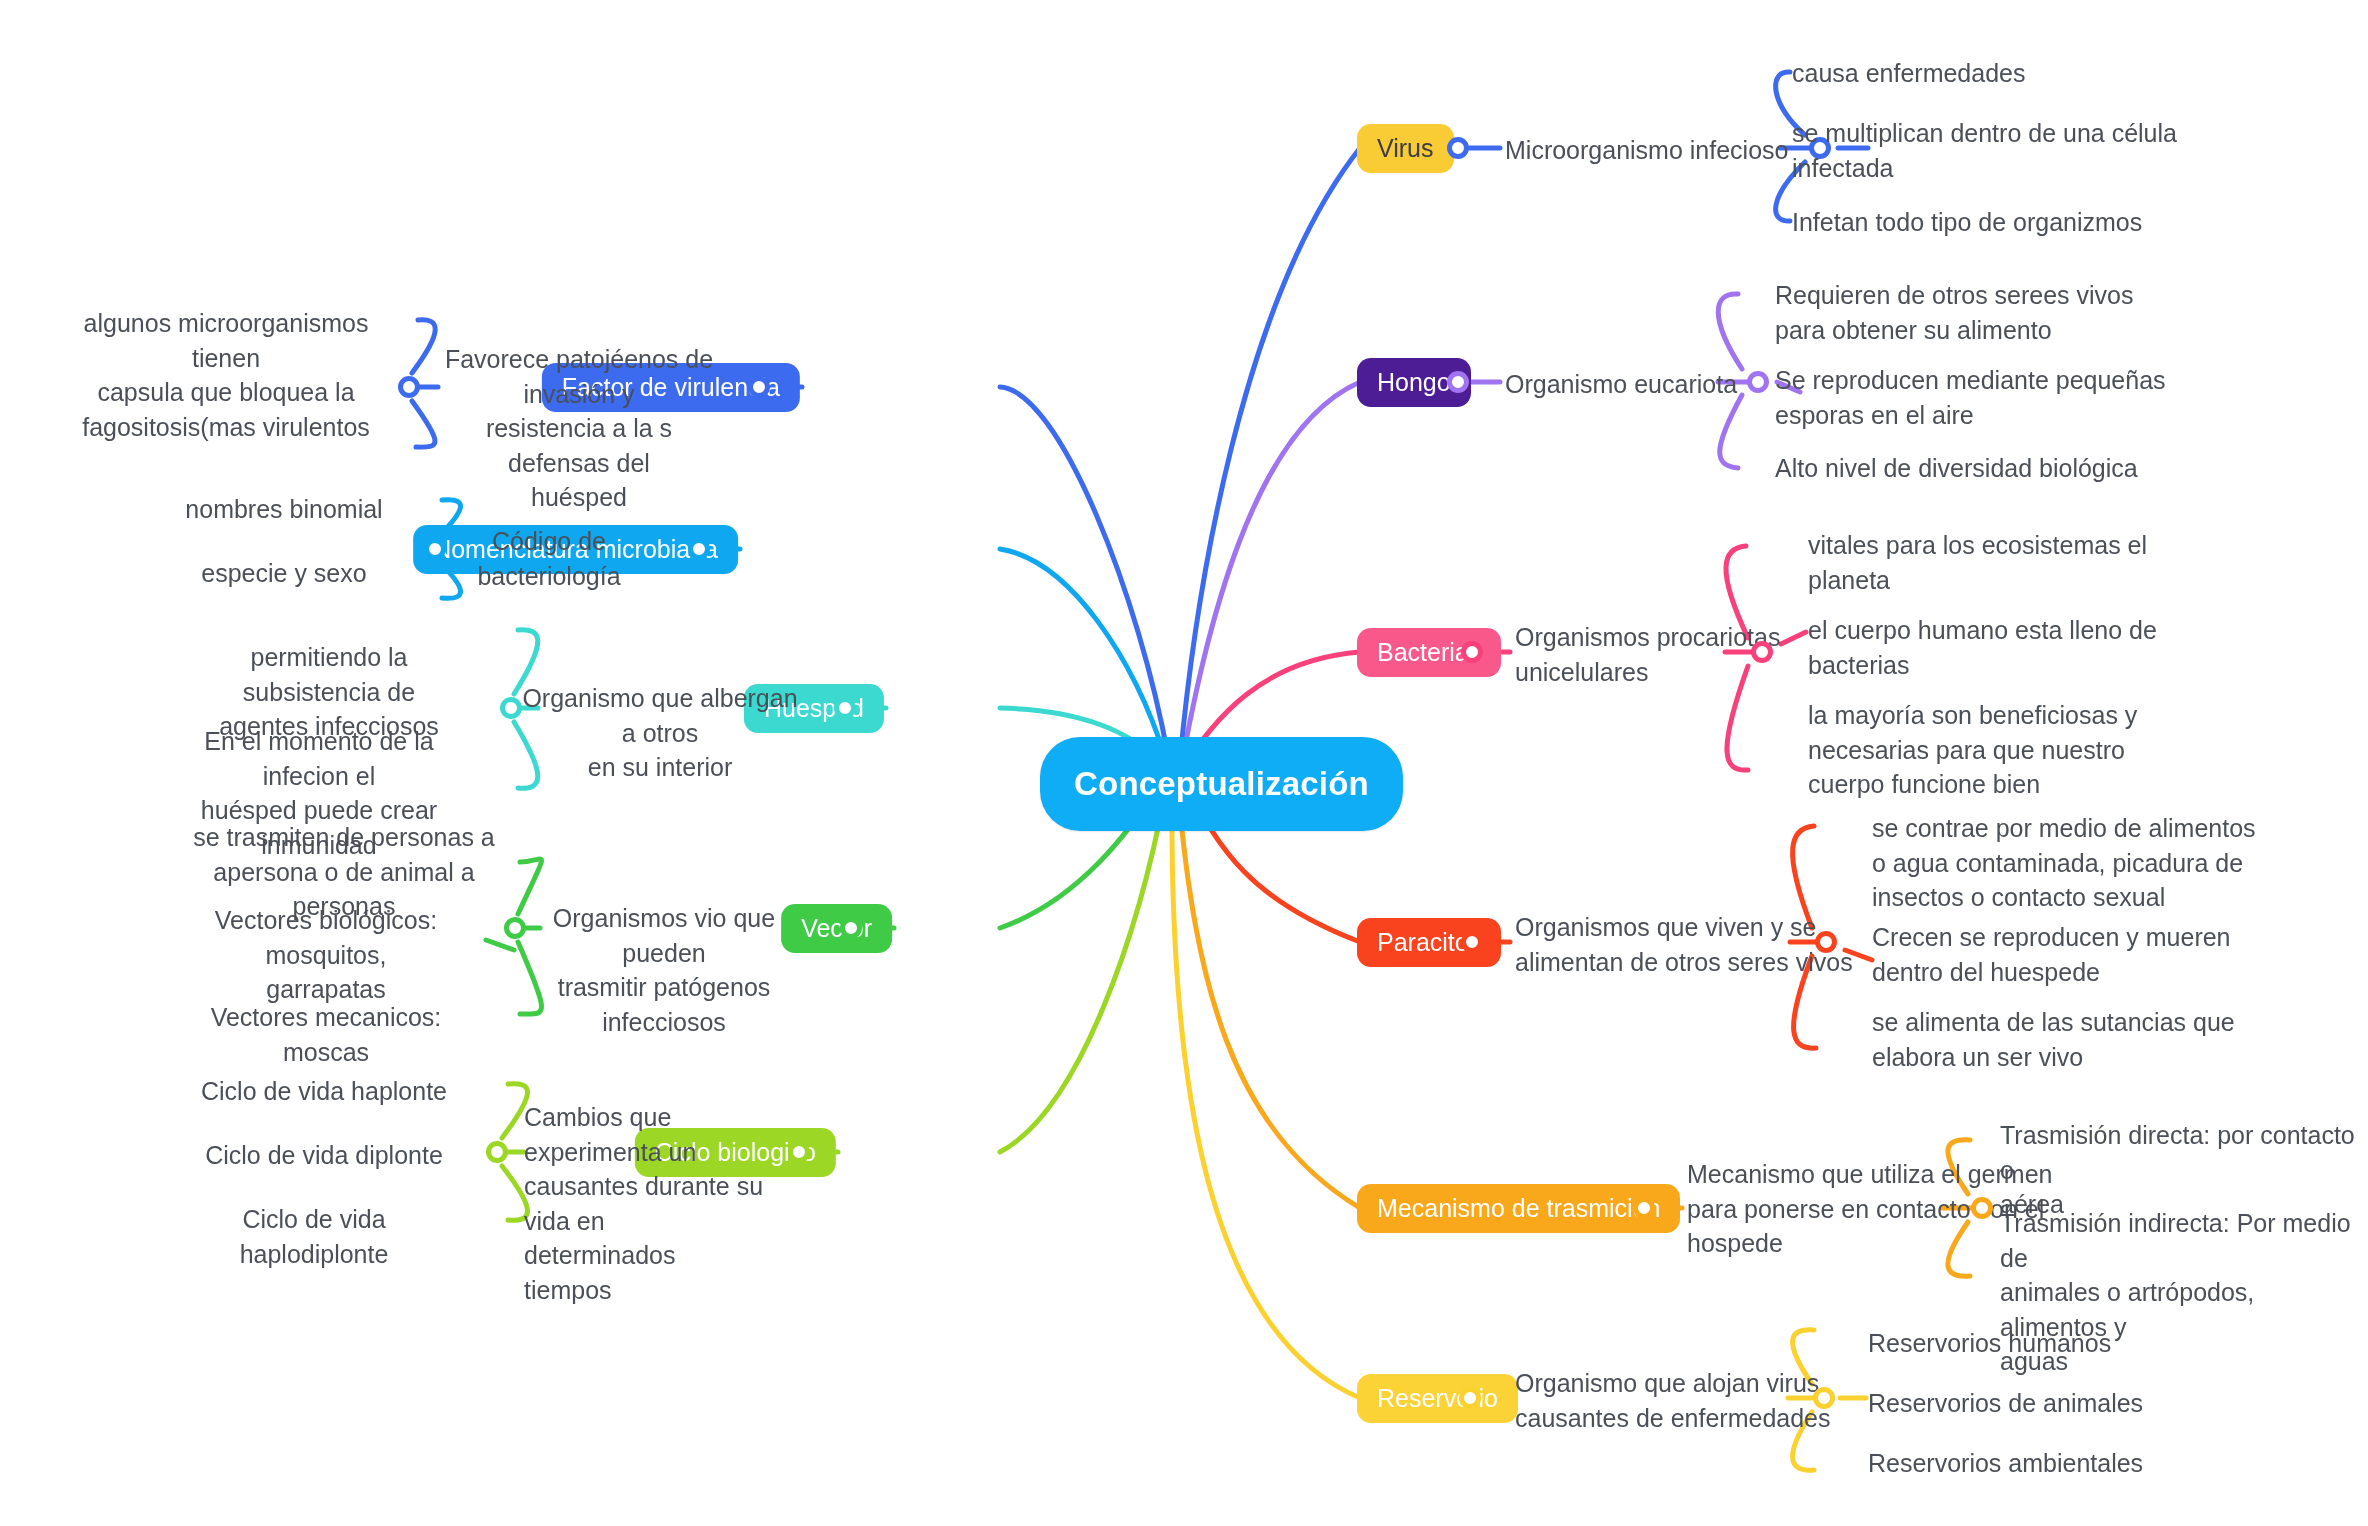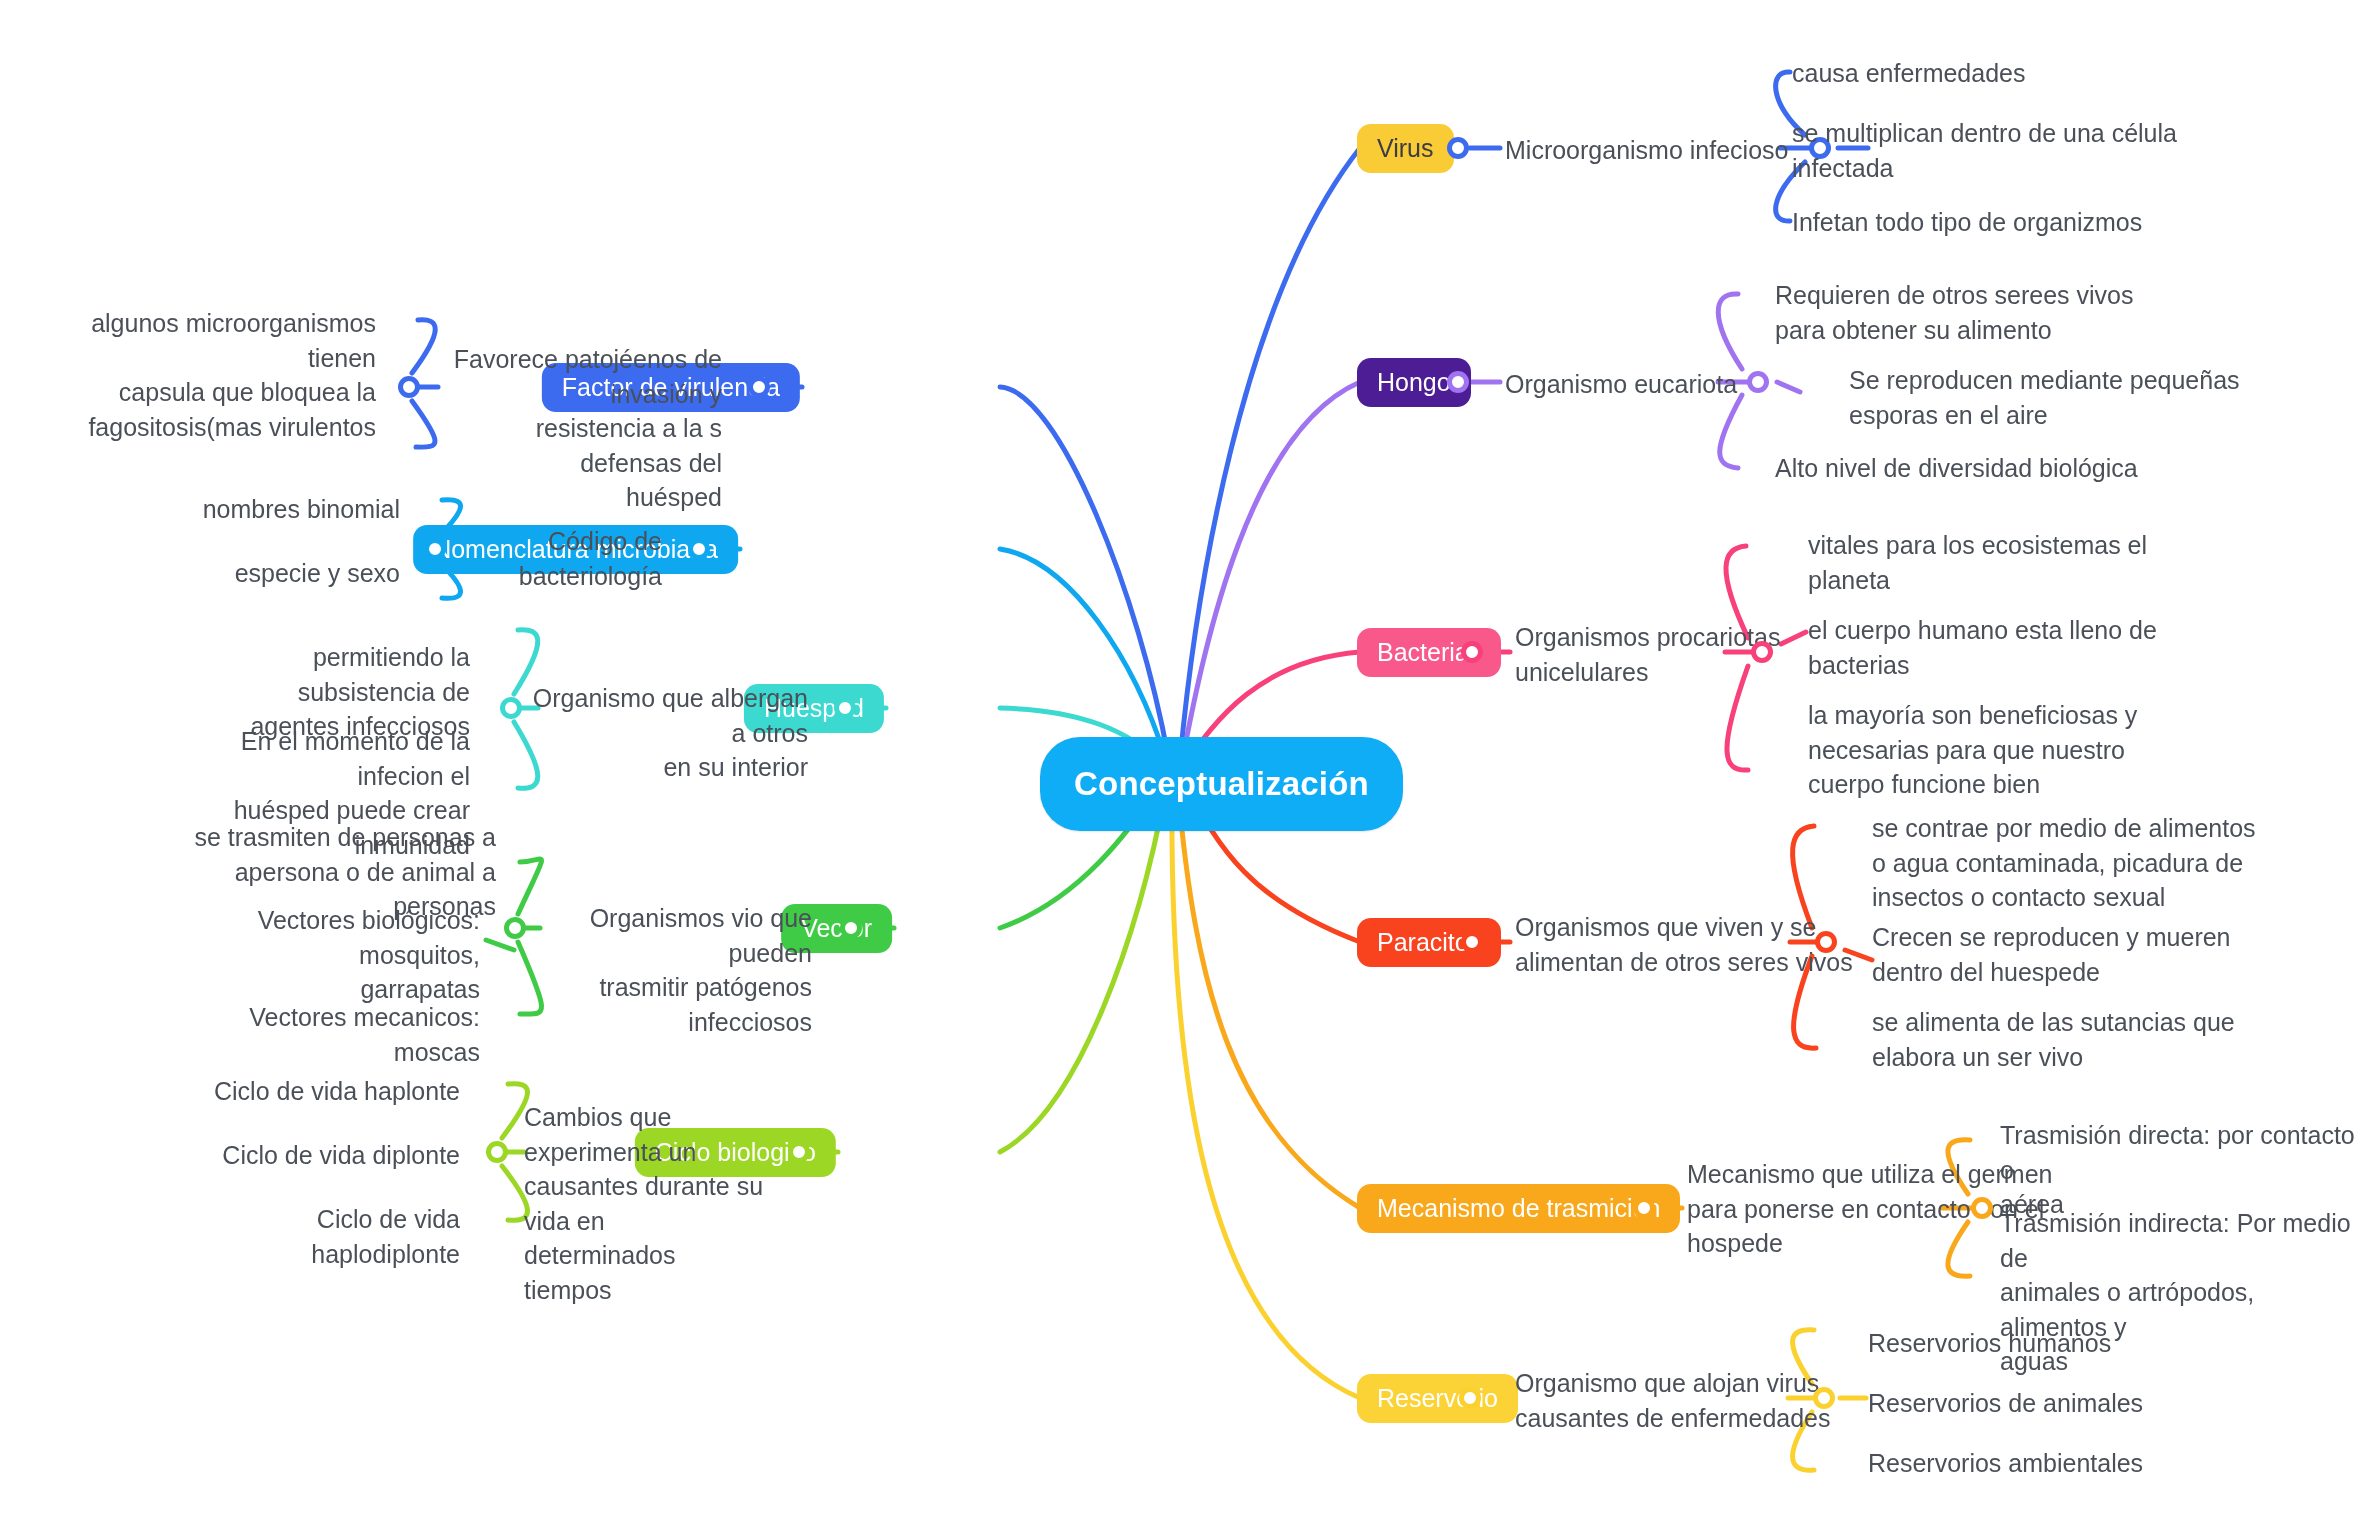--- a/index.html
+++ b/index.html
@@ -53,21 +53,21 @@
   .chip.dark-text { color: #3c3c46; }
 
   
   .txt {
     position: absolute;
     font-size: 25px;
     color: #4a4f58;
     line-height: 1.38;
     white-space: pre-line;
   }
-  .txt.r { text-align: right; }
+  .txt.r { text-align: center; }
 
   
   .knob {
     position: absolute;
     width: 22px;
     height: 22px;
     border-radius: 50%;
     background: #ffffff;
     box-sizing: border-box;
   }
@@ -187,21 +187,21 @@
   <div class="txt" style="left:1792px; top:116px;">se multiplican dentro de una célula
 infectada</div>
   <div class="txt" style="left:1792px; top:205px;">Infetan todo tipo de organizmos</div>
 
   <div class="chip" style="left:1357px; top:358px; background:#4c1d95;">Hongo</div>
   <div class="knob" style="left:1447px; top:371px; border:5px solid #A074F0;"></div>
   <div class="txt" style="left:1505px; top:367px;">Organismo eucariota</div>
   <div class="knob" style="left:1747px; top:371px; border:5px solid #A074F0;"></div>
   <div class="txt" style="left:1775px; top:278px;">Requieren de otros serees vivos
 para obtener su alimento</div>
-  <div class="txt" style="left:1849px; top:363px;">Se reproducen mediante pequeñas
+  <div class="txt" style="left:1775px; top:363px;">Se reproducen mediante pequeñas
 esporas en el aire</div>
   <div class="txt" style="left:1775px; top:451px;">Alto nivel de diversidad biológica</div>
 
   <div class="chip" style="left:1357px; top:628px; background:#F8598A;">Bacterias</div>
   <div class="knob" style="left:1461px; top:641px; border:5px solid #F8407B;"></div>
   <div class="txt" style="left:1515px; top:620px;">Organismos procariotas
 unicelulares</div>
   <div class="knob" style="left:1751px; top:641px; border:5px solid #F8407B;"></div>
   <div class="txt" style="left:1808px; top:528px;">vitales para los ecosistemas el
 planeta</div>

